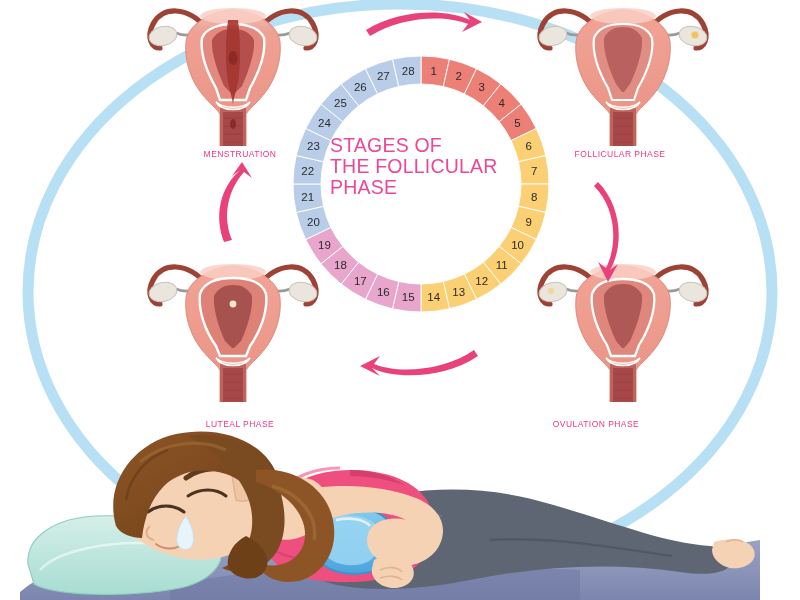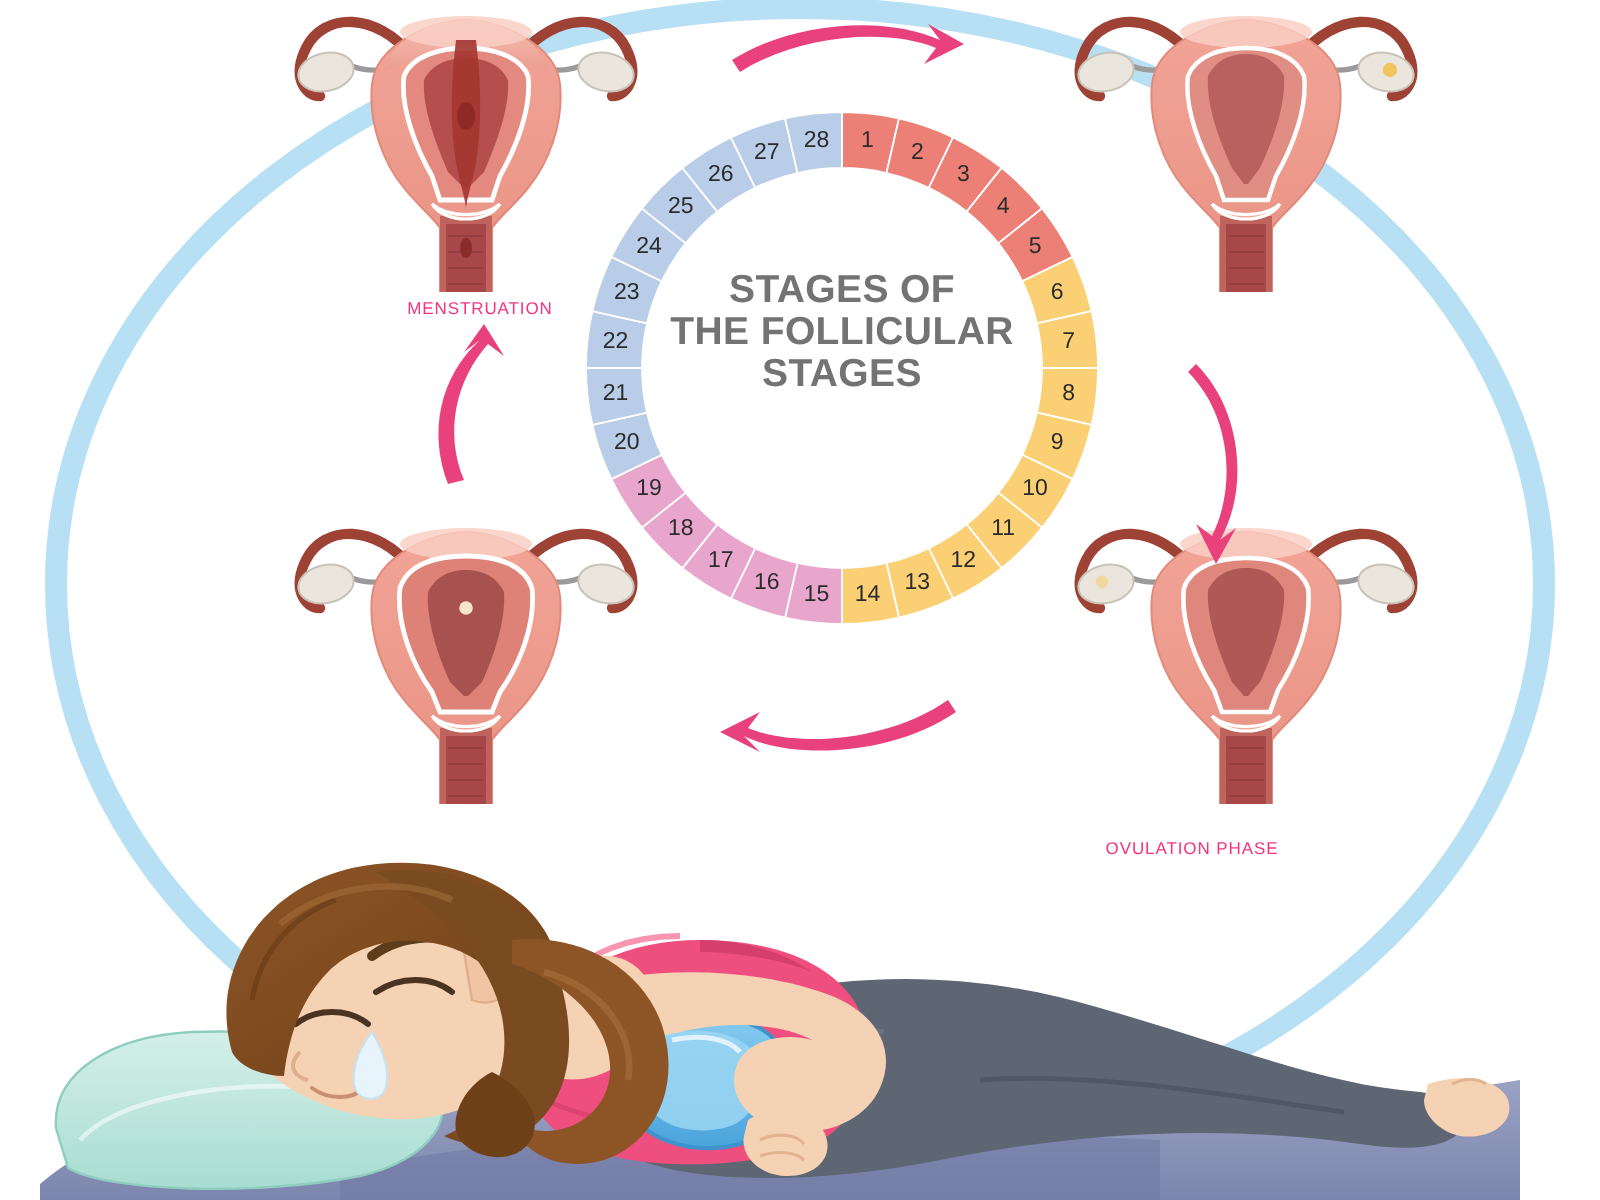--- a/index.html
+++ b/index.html
@@ -17,21 +17,21 @@
   }
   #lbl-menstruation{left:140px;top:149px;width:200px;}
   #lbl-follicular{left:520px;top:149px;width:200px;}
   #lbl-luteal{left:140px;top:419px;width:200px;}
   #lbl-ovulation{left:496px;top:419px;width:200px;}
 
   #ring-wrap{position:absolute;left:290px;top:48px;width:262px;height:272px;}
 
   #center-title{
     position:absolute;left:330px;top:135px;width:182px;
-    text-align:center;color:#737373;font-weight:bold;
+    color:#ec4899;font-weight:normal;
     font-size:19.5px;line-height:21px;letter-spacing:0.2px;
   }
   #center-title div{white-space:nowrap;}
 
   .uterus{position:absolute;}
   #ut-menstruation{left:128px;top:-4px;width:210px;height:150px;}
   #ut-follicular{left:518px;top:-4px;width:210px;height:150px;}
   #ut-luteal{left:128px;top:252px;width:210px;height:150px;}
   #ut-ovulation{left:518px;top:252px;width:210px;height:150px;}
 
@@ -272,25 +272,27 @@
         <text x="50.3898269447335" y="55.38982694473367" text-anchor="middle" dominant-baseline="central" font-size="11.5" font-family="&quot;Liberation Sans&quot;, sans-serif" fill="#2b2b2b">25</text>
         <text x="70.34834327725162" y="39.473441287975604" text-anchor="middle" dominant-baseline="central" font-size="11.5" font-family="&quot;Liberation Sans&quot;, sans-serif" fill="#2b2b2b">26</text>
         <text x="93.34818693711094" y="28.397300344846116" text-anchor="middle" dominant-baseline="central" font-size="11.5" font-family="&quot;Liberation Sans&quot;, sans-serif" fill="#2b2b2b">27</text>
         <text x="118.23604972422298" y="22.716808072170323" text-anchor="middle" dominant-baseline="central" font-size="11.5" font-family="&quot;Liberation Sans&quot;, sans-serif" fill="#2b2b2b">28</text>
       </g>
   </svg>
 
   <div id="center-title">
     <div>STAGES OF</div>
     <div>THE FOLLICULAR</div>
-    <div>STAGES</div>
+    <div>PHASE</div>
   </div>
 
   <div class="phase-label" id="lbl-menstruation">MENSTRUATION</div>
+  <div class="phase-label" id="lbl-follicular">FOLLICULAR PHASE</div>
   <div class="phase-label" id="lbl-ovulation">OVULATION PHASE</div>
+  <div class="phase-label" id="lbl-luteal">LUTEAL PHASE</div>
 
   <svg id="woman" viewBox="0 0 740 180">
     <defs>
       <linearGradient id="hairG" x1="0" y1="0" x2="1" y2="1">
         <stop offset="0" stop-color="#8d5526"></stop>
           <stop offset="1" stop-color="#6e4018"></stop>
       </linearGradient>
       <linearGradient id="bedG" x1="0" y1="0" x2="0" y2="1">
         <stop offset="0" stop-color="#9aa2c4"></stop>
           <stop offset="1" stop-color="#7c85ad"></stop>

